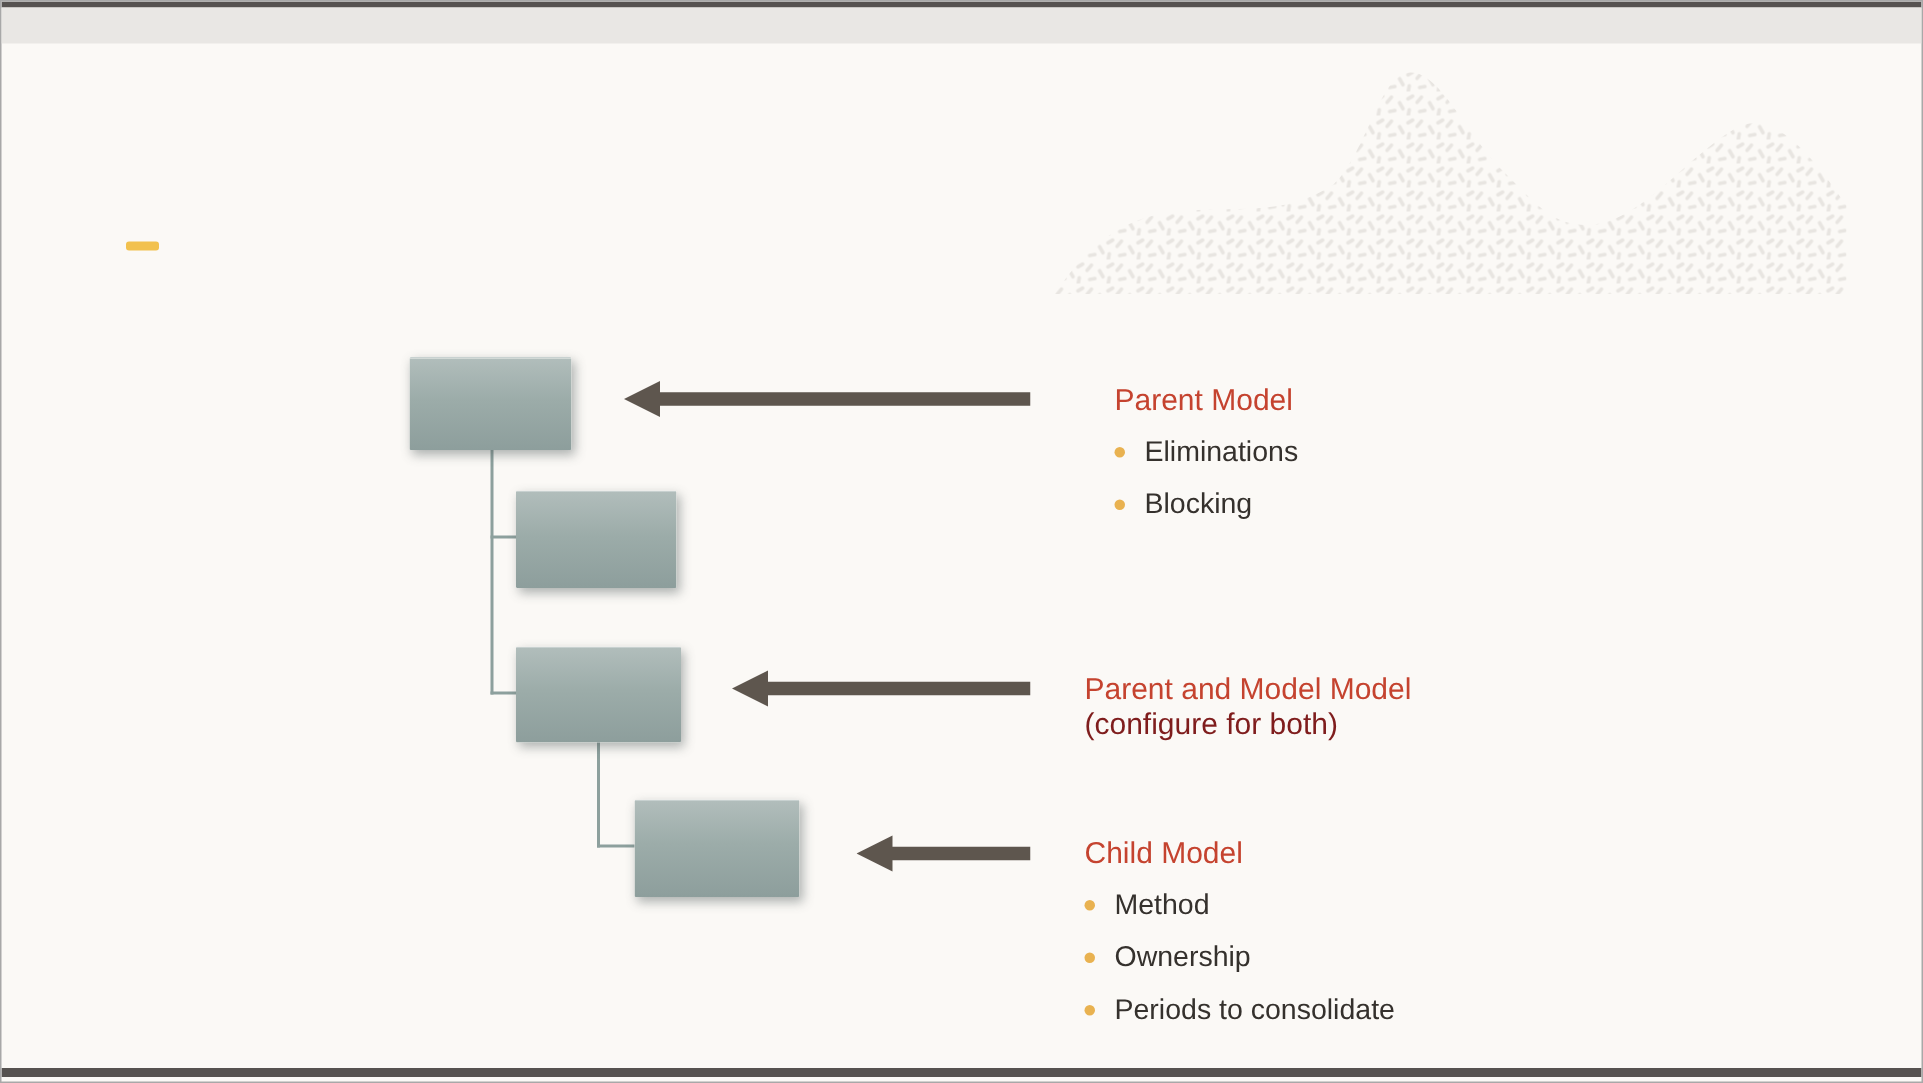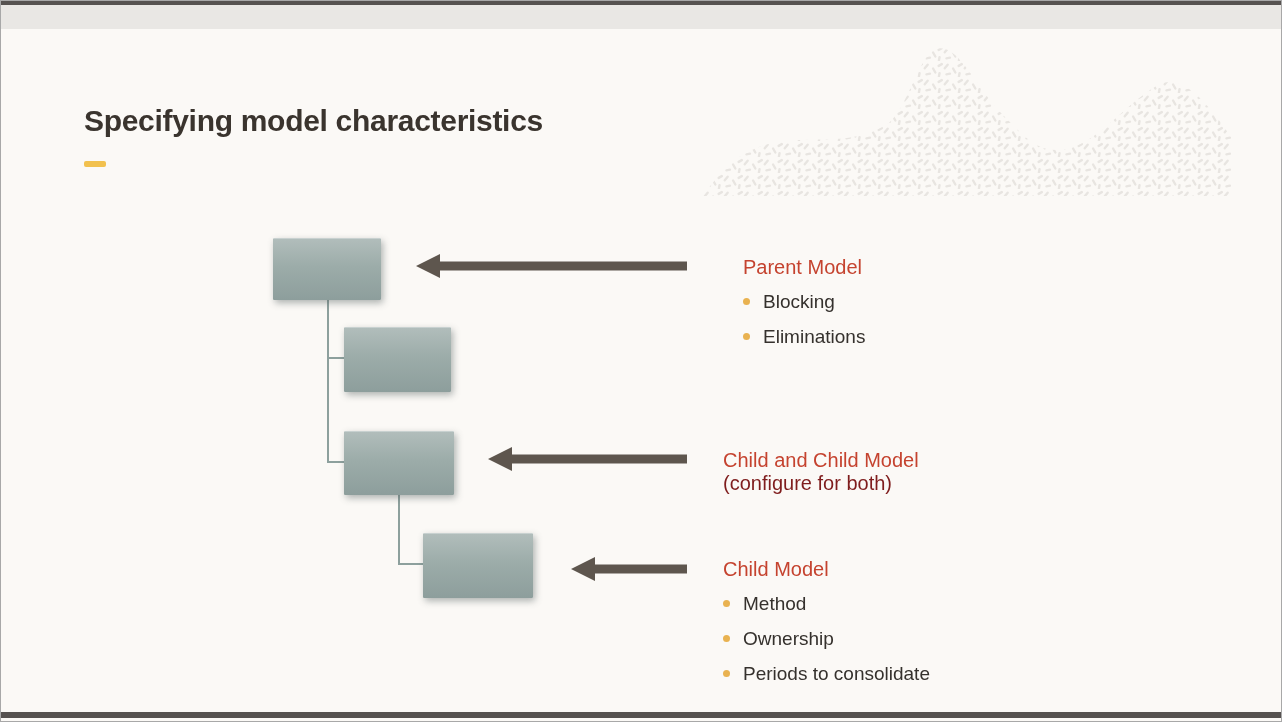--- a/index.html
+++ b/index.html
@@ -111,21 +111,20 @@
         <rect x="2" y="2" width="2.4" height="7" rx="1.2" fill="#e8e5e1" transform="rotate(40 3.2 5.5)"></rect>
         <rect x="10" y="6" width="2.4" height="7" rx="1.2" fill="#e8e5e1" transform="rotate(-30 11.2 9.5)"></rect>
         <rect x="4" y="10" width="2.4" height="6" rx="1.2" fill="#e8e5e1" transform="rotate(80 5.2 13)"></rect>
         <rect x="15" y="11" width="2.4" height="6" rx="1.2" fill="#e8e5e1" transform="rotate(10 16.2 14)"></rect>
         <rect x="16" y="1" width="2.4" height="6" rx="1.2" fill="#e8e5e1" transform="rotate(60 17.2 4)"></rect>
       </pattern>
     </defs>
     <path d="M0,151 C20,122 42,100 82,96 C122,92 152,100 186,78 C206,60 216,10 233,4 C255,-3 272,42 300,70 C320,90 332,106 356,105 C392,103 420,60 455,40 C480,27 506,60 528,92 L528,151 Z" fill="url(#stipple)"></path>
   </svg>
 
-  <h1 class="slide-title">Specifying model characteristics</h1>
   <div class="title-accent-dash"></div>
 
   <div class="connector conn-v1"></div>
   <div class="connector conn-h1"></div>
   <div class="connector conn-h2"></div>
   <div class="connector conn-v2"></div>
   <div class="connector conn-h3"></div>
 
   <div class="node-box box-1"></div>
   <div class="node-box box-2"></div>
@@ -146,31 +145,31 @@
     <svg viewBox="0 0 116 28" preserveAspectRatio="none">
       <polygon points="0,14 24,2 24,9.5 116,9.5 116,18.5 24,18.5 24,26" fill="#5e564e"></polygon>
     </svg>
   </div>
 
   <div class="anno-group anno-group-1">
     <div class="anno-heading">Parent Model</div>
     <ul class="anno-bullets">
       <li>
         <span class="bullet-dot"></span>
-        <span>Blocking</span>
+        <span>Eliminations</span>
       </li>
       <li>
         <span class="bullet-dot"></span>
-        <span>Eliminations</span>
+        <span>Blocking</span>
       </li>
     </ul>
   </div>
 
   <div class="anno-group anno-group-2">
-    <div class="anno-heading">Child and Child Model</div>
+    <div class="anno-heading">Parent and Model Model</div>
     <div class="anno-subheading">(configure for both)</div>
   </div>
 
   <div class="anno-group anno-group-3">
     <div class="anno-heading">Child Model</div>
     <ul class="anno-bullets">
       <li>
         <span class="bullet-dot"></span>
         <span>Method</span>
       </li>

